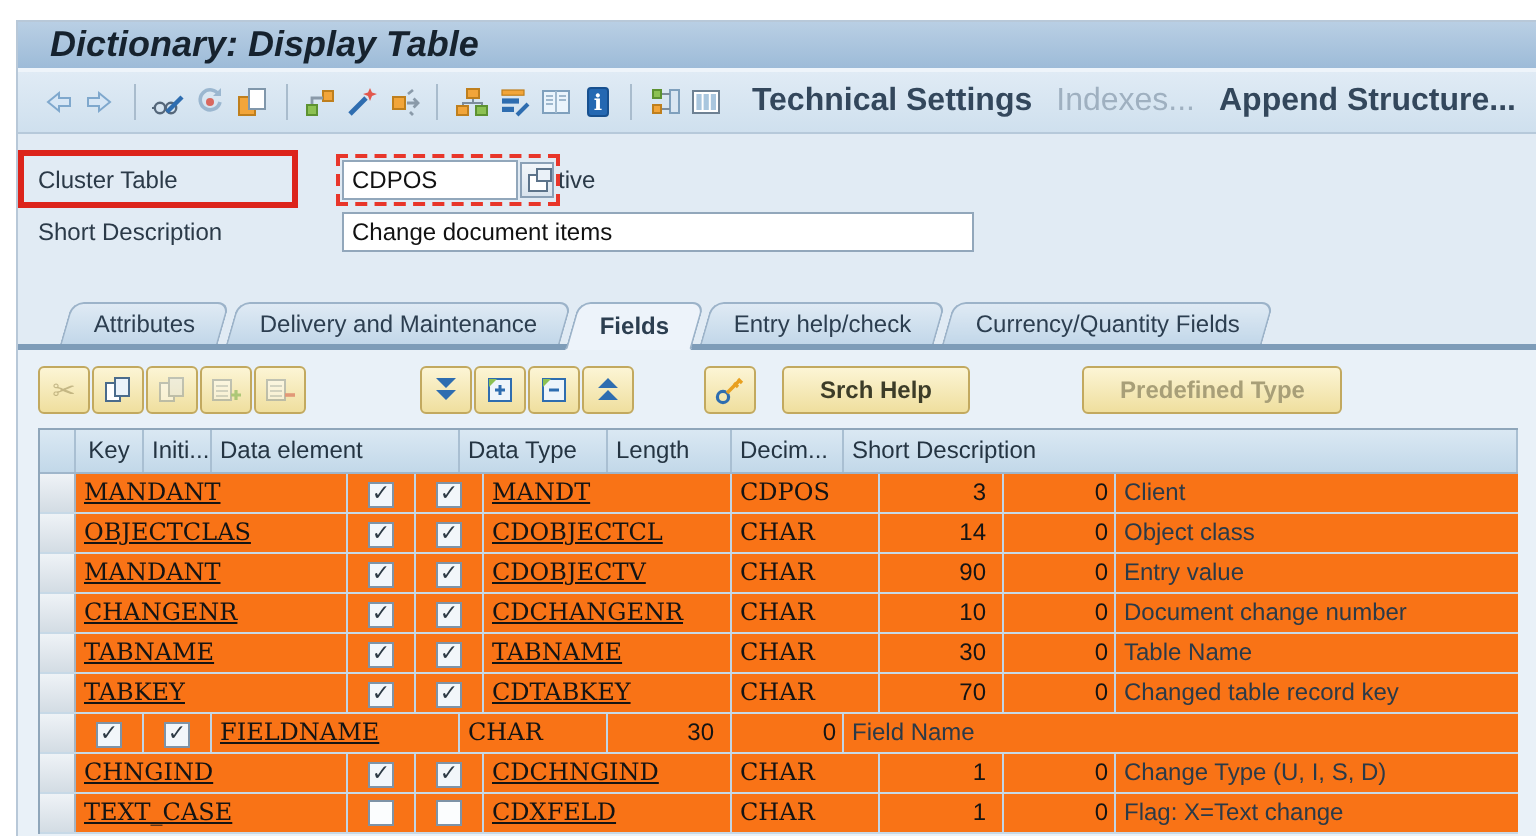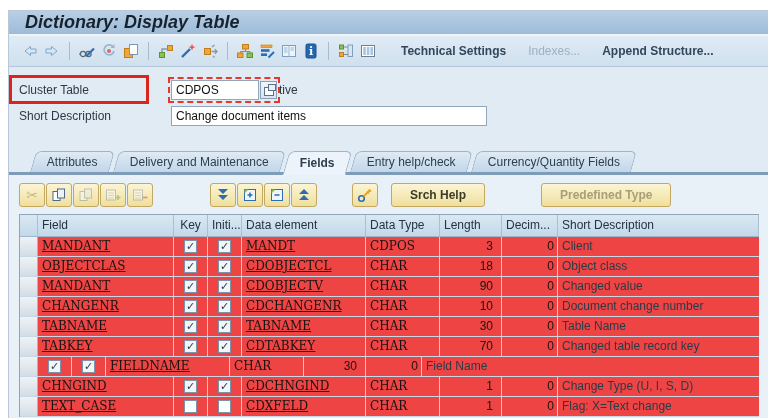--- a/index.html
+++ b/index.html
@@ -13,21 +13,21 @@
   .titlebar { height:25px; background:linear-gradient(#b9cfe4,#9dbbd8);
     border-bottom:2px solid #eef4fa; display:flex; align-items:center; padding-left:16px; }
   .titlebar .title { font-size:18px; font-weight:bold; font-style:italic; color:#16222e; }
 
   
   .apptoolbar { height:31px; background:linear-gradient(#e0ebf5,#cfe0ee);
     border-bottom:1px solid #b6c9da; display:flex; align-items:center; padding:0 10px; }
   .tbi { width:22px; height:20px; display:inline-flex; align-items:center; justify-content:center; border-radius:3px; }
   .ico { width:18px; height:18px; display:block; }
   .vsep { width:1px; height:18px; background:#a9bccd; margin:0 6px; }
-  .txtbtn { margin-left:22px; color:#33475c; font-weight:bold; font-size:12px; white-space:nowrap; cursor:default; }
+  .txtbtn { margin-left:12px; color:#33475c; font-weight:bold; font-size:16px; white-space:nowrap; cursor:default; }
   .txtbtn.disabled { color:#9fb0c0; font-weight:normal; }
 
   
   .form-area { position:relative; height:80px; background:#e1ebf4; padding-top:10px; }
   .frow { display:flex; align-items:center; height:22px; margin:2px 0 4px 10px; }
   .flabel { width:152px; color:#2b3a48; }
   .finput { height:20px; background:#fff; border:1px solid #92a7bb; padding:1px 4px;
     font-size:12px; color:#111; display:flex; align-items:center; }
   .inp-name { width:88px; }
   .inp-desc { width:316px; }
@@ -65,21 +65,21 @@
   .ybtn.textbtn { padding:0 18px; font-weight:bold; }
   .ybtn.textbtn.disabled { color:#a89f78; font-weight:bold; }
   .gap1 { width:56px; } .gap2 { width:34px; } .gap3 { width:12px; }
   .glyph { font-size:14px; color:#8a7b45; }
 
   
   .grid { width:740px; border-left:1px solid #8fa6ba; border-top:1px solid #8fa6ba; background:#edf4fa; }
   .thead { display:flex; height:22px; background:linear-gradient(#dae8f3,#c2d8e9);
     border-bottom:1px solid #9fb6cb; font-size:12px; color:#243442; }
   .thead .tc { border-right:1px solid #a9bfd2; padding:3px 4px 0 4px; white-space:nowrap; overflow:hidden; }
-  .trow { display:flex; height:20px; border-bottom:1px solid #c7d9e7; background:#ef4444; }
+  .trow { display:flex; height:20px; border-bottom:1px solid #c7d9e7; background:#f97316; }
   .tc { border-right:1px solid #c3d5e4; padding:2px 4px; white-space:nowrap; overflow:hidden; }
   .w-sel { width:18px; padding:0; } .w-field { width:136px; } .w-key { width:34px; text-align:center; }
   .w-init { width:34px; text-align:center; } .w-delem { width:124px; } .w-dtype { width:74px; }
   .w-len { width:62px; text-align:right; padding-right:8px; }
   .w-dec { width:56px; text-align:right; padding-right:3px; }
   .w-desc { flex:1; border-right:none; }
   .selcell { background:linear-gradient(#eff3f7,#d3dce4); border-right:1px solid #a5b5c3; }
   .mono { font-family:"DejaVu Serif", serif; font-size:12px; color:#141414; letter-spacing:0; }
   .lnk { text-decoration:underline; cursor:pointer; }
   .num { font-size:12px; color:#141414; }
@@ -291,21 +291,20 @@
       </span>
       <span class="gap3"></span>
       <span class="ybtn textbtn">Srch Help</span>
       <span class="gap1"></span>
       <span class="ybtn textbtn disabled">Predefined Type</span>
     </div>
 
     <div class="grid">
       <div class="thead">
         <div class="tc w-sel"></div>
-        <div class="tc w-field">Field</div>
         <div class="tc w-key">Key</div>
         <div class="tc w-init">Initi...</div>
         <div class="tc w-delem">Data element</div>
         <div class="tc w-dtype">Data Type</div>
         <div class="tc w-len" style="text-align:left">Length</div>
         <div class="tc w-dec" style="text-align:left">Decim...</div>
         <div class="tc w-desc">Short Description</div>
       </div>
       <div>
           <div class="trow">
@@ -319,34 +318,34 @@
             <div class="tc w-dec num">0</div>
             <div class="tc w-desc">Client</div>
           </div>
           <div class="trow">
             <div class="tc w-sel selcell"></div>
             <div class="tc w-field mono"><span class="lnk">OBJECTCLAS</span></div>
             <div class="tc w-key"><span class="cb on">✓</span></div>
             <div class="tc w-init"><span class="cb on">✓</span></div>
             <div class="tc w-delem mono"><span class="lnk">CDOBJECTCL</span></div>
             <div class="tc w-dtype mono">CHAR</div>
-            <div class="tc w-len num">18</div>
+            <div class="tc w-len num">14</div>
             <div class="tc w-dec num">0</div>
             <div class="tc w-desc">Object class</div>
           </div>
           <div class="trow">
             <div class="tc w-sel selcell"></div>
             <div class="tc w-field mono"><span class="lnk">MANDANT</span></div>
             <div class="tc w-key"><span class="cb on">✓</span></div>
             <div class="tc w-init"><span class="cb on">✓</span></div>
             <div class="tc w-delem mono"><span class="lnk">CDOBJECTV</span></div>
             <div class="tc w-dtype mono">CHAR</div>
             <div class="tc w-len num">90</div>
             <div class="tc w-dec num">0</div>
-            <div class="tc w-desc">Changed value</div>
+            <div class="tc w-desc">Entry value</div>
           </div>
           <div class="trow">
             <div class="tc w-sel selcell"></div>
             <div class="tc w-field mono"><span class="lnk">CHANGENR</span></div>
             <div class="tc w-key"><span class="cb on">✓</span></div>
             <div class="tc w-init"><span class="cb on">✓</span></div>
             <div class="tc w-delem mono"><span class="lnk">CDCHANGENR</span></div>
             <div class="tc w-dtype mono">CHAR</div>
             <div class="tc w-len num">10</div>
             <div class="tc w-dec num">0</div>

